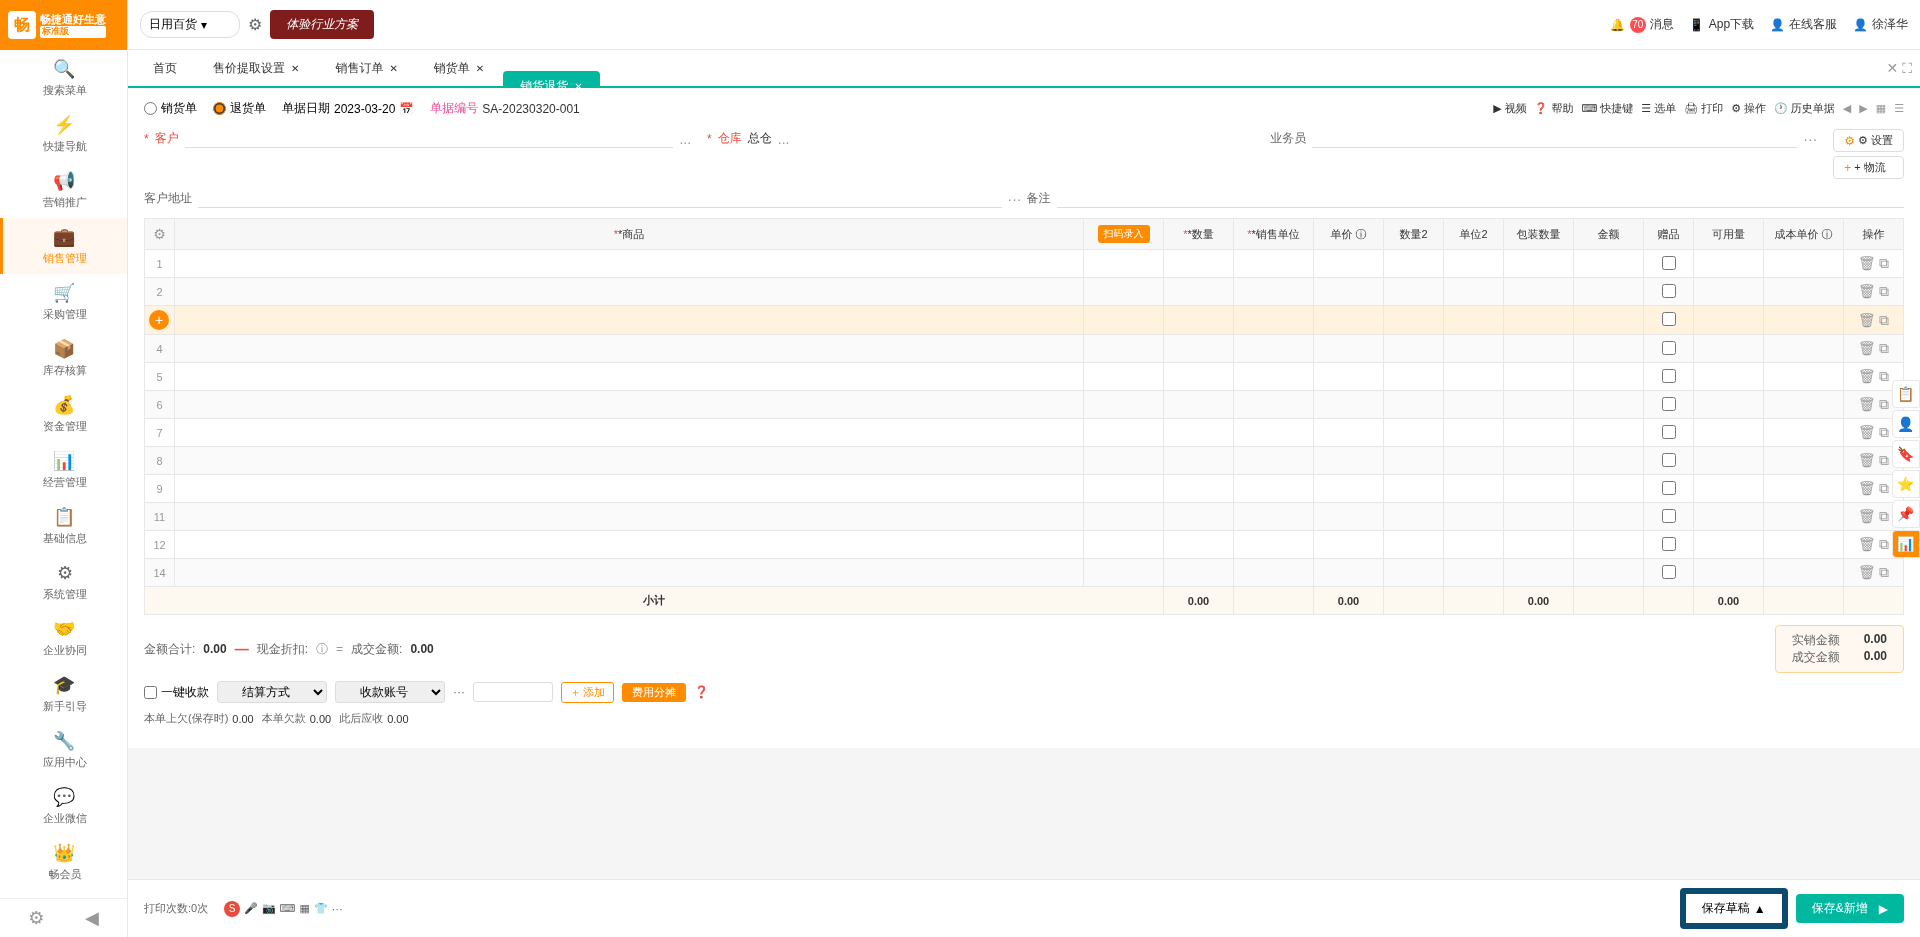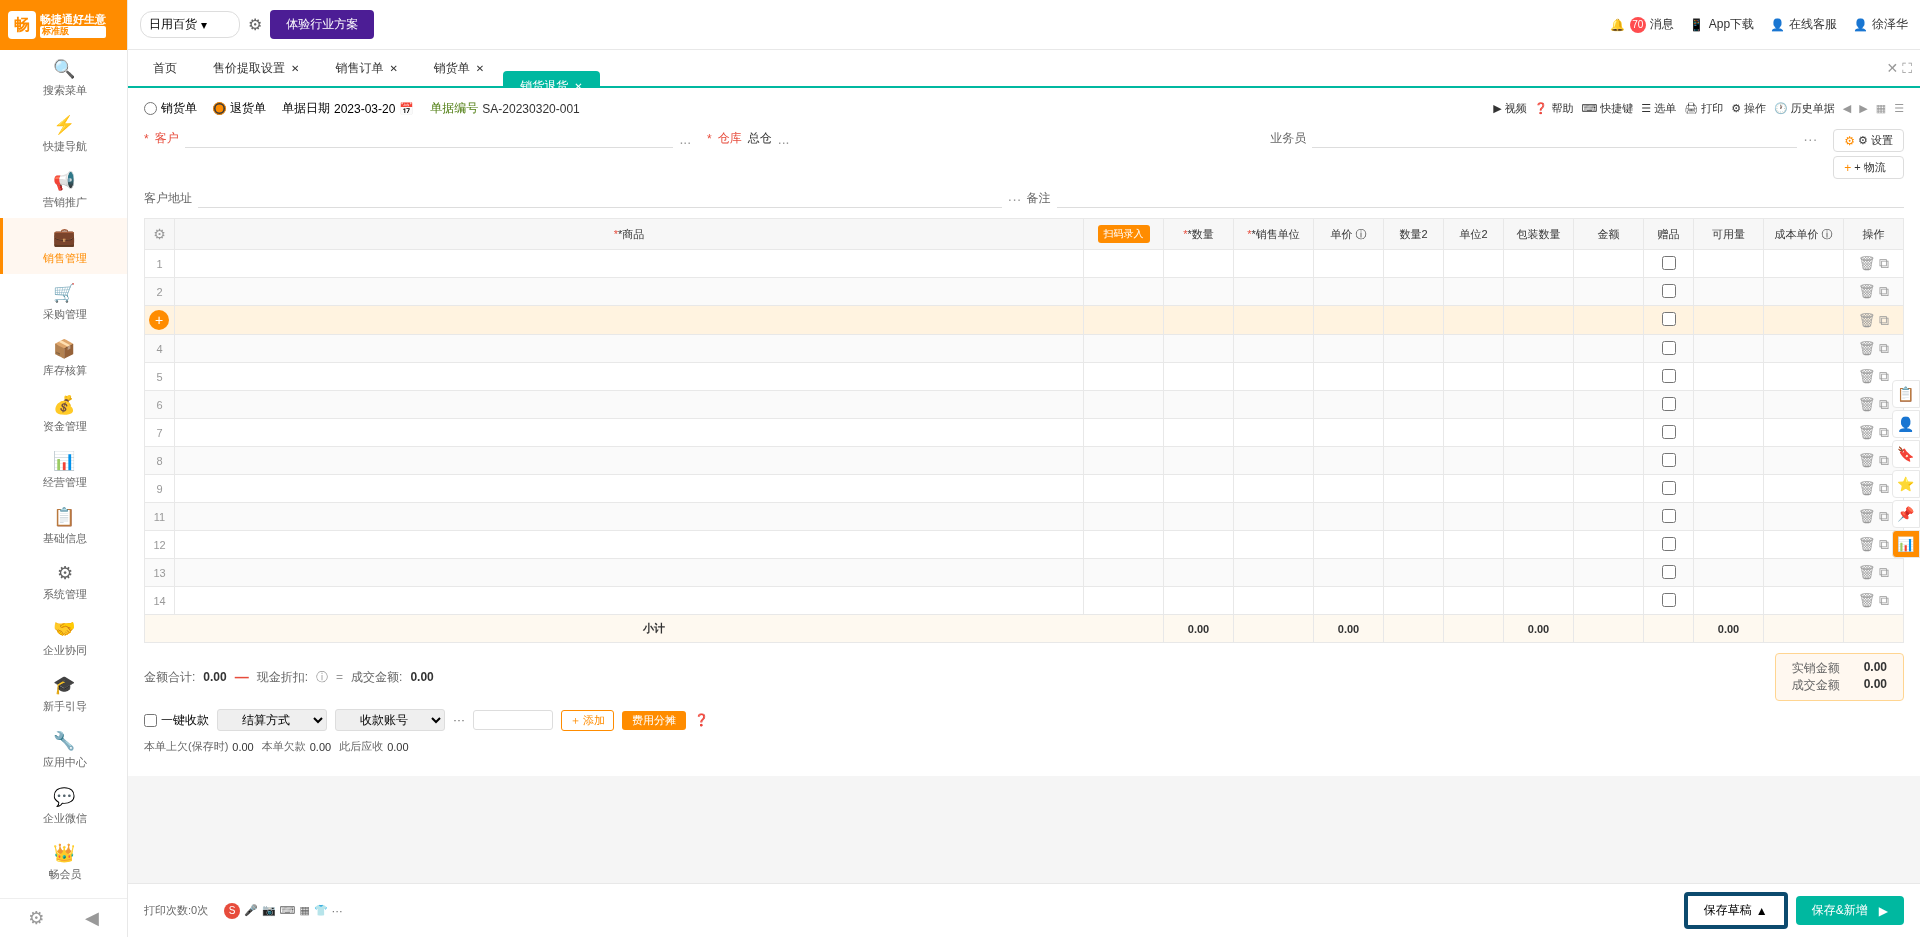--- a/index.html
+++ b/index.html
@@ -81,27 +81,28 @@
       padding: 4px 8px;
       font-size: 12px;
       display: flex;
       align-items: center;
       gap: 4px;
       cursor: pointer;
       min-width: 100px;
     }
     .topbar-settings { font-size: 16px; color: #666; cursor: pointer; }
     .topbar-trial-btn {
-      background: #4c1d95;
+      background: #7f1d1d;
       color: #fff;
       border: none;
       border-radius: 4px;
       padding: 6px 16px;
       font-size: 12px;
       cursor: pointer;
+      font-style: italic;
     }
     .topbar-right {
       margin-left: auto;
       display: flex;
       align-items: center;
       gap: 16px;
       font-size: 12px;
       color: #333;
     }
     .topbar-right-item { display: flex; align-items: center; gap: 4px; cursor: pointer; }
@@ -146,21 +147,21 @@
     
     .page-content { flex: 1; overflow-y: auto; background: #f5f5f5; }
     .form-container { background: #fff; margin: 0; padding: 12px 16px; }
 
     
     .form-header { display: flex; align-items: center; gap: 16px; margin-bottom: 12px; }
     .radio-group { display: flex; gap: 16px; align-items: center; }
     .radio-item { display: flex; align-items: center; gap: 4px; cursor: pointer; }
     .radio-item input[type="radio"] { accent-color: #ff8c00; }
     .form-field { display: flex; align-items: center; gap: 4px; font-size: 12px; }
-    .form-field label { color: #4d7c0f; white-space: nowrap; }
+    .form-field label { color: #ec4899; white-space: nowrap; }
     .form-field .field-value { color: #333; }
     .form-field-date { display: flex; align-items: center; gap: 4px; }
     .form-field-date .cal-icon { color: #999; cursor: pointer; }
 
     
     .form-toolbar { display: flex; align-items: center; gap: 8px; margin-left: auto; font-size: 11px; }
     .toolbar-item { display: flex; align-items: center; gap: 3px; cursor: pointer; color: #333; }
     .field-group { display: flex; align-items: center; gap: 6px; flex: 1; }
     .field-group label { color: #e74c3c; font-size: 12px; white-space: nowrap; }
     .field-group label.optional { color: #666; }
@@ -263,21 +264,21 @@
       border-top: 1px solid #e8e8e8;
       padding: 8px 16px;
       display: flex;
       align-items: center;
       gap: 16px;
     }
     .action-left { display: flex; gap: 16px; font-size: 11px; color: #666; align-items: center; }
     .action-right { margin-left: auto; display: flex; gap: 8px; align-items: center; }
     .save-draft-btn {
       background: #fff;
-      border: 4px solid #0c4a6e;
+      border: 6px solid #0c4a6e;
       border-radius: 4px;
       padding: 6px 16px;
       font-size: 12px;
       cursor: pointer;
       display: flex;
       align-items: center;
       gap: 4px;
     }
     .save-new-btn {
       background: #00b8a0;
@@ -859,45 +860,20 @@
       </td>
       <td></td>
       <td></td>
       <td>
         <button class="action-btn">🗑</button>
         <button class="action-btn">⧉</button>
       </td>
     </tr>
             <tr>
       <td>
-        <span class="row-number">13</span>
-      </td>
-      <td>
-        
-      </td>
-      <td></td>
-      <td></td>
-      <td></td>
-      <td></td>
-      <td></td>
-      <td></td>
-      <td></td>
-      <td></td>
-      <td>
-        <input type="checkbox" class="table-checkbox" style="">
-      </td>
-      <td></td>
-      <td></td>
-      <td>
-        <button class="action-btn">🗑</button>
-        <button class="action-btn">⧉</button>
-      </td>
-    </tr>
-            <tr>
-      <td>
         <span class="row-number">14</span>
       </td>
       <td>
         
       </td>
       <td></td>
       <td></td>
       <td></td>
       <td></td>
       <td></td>

